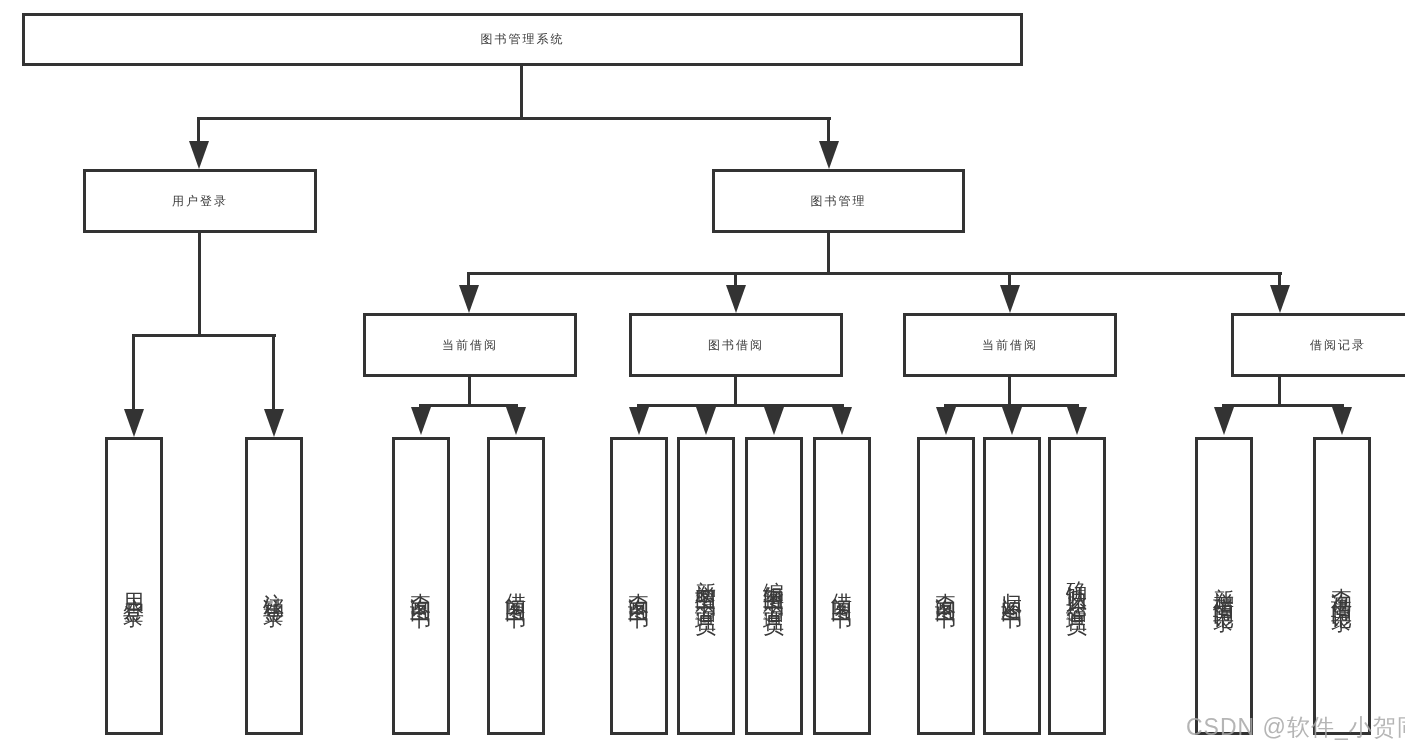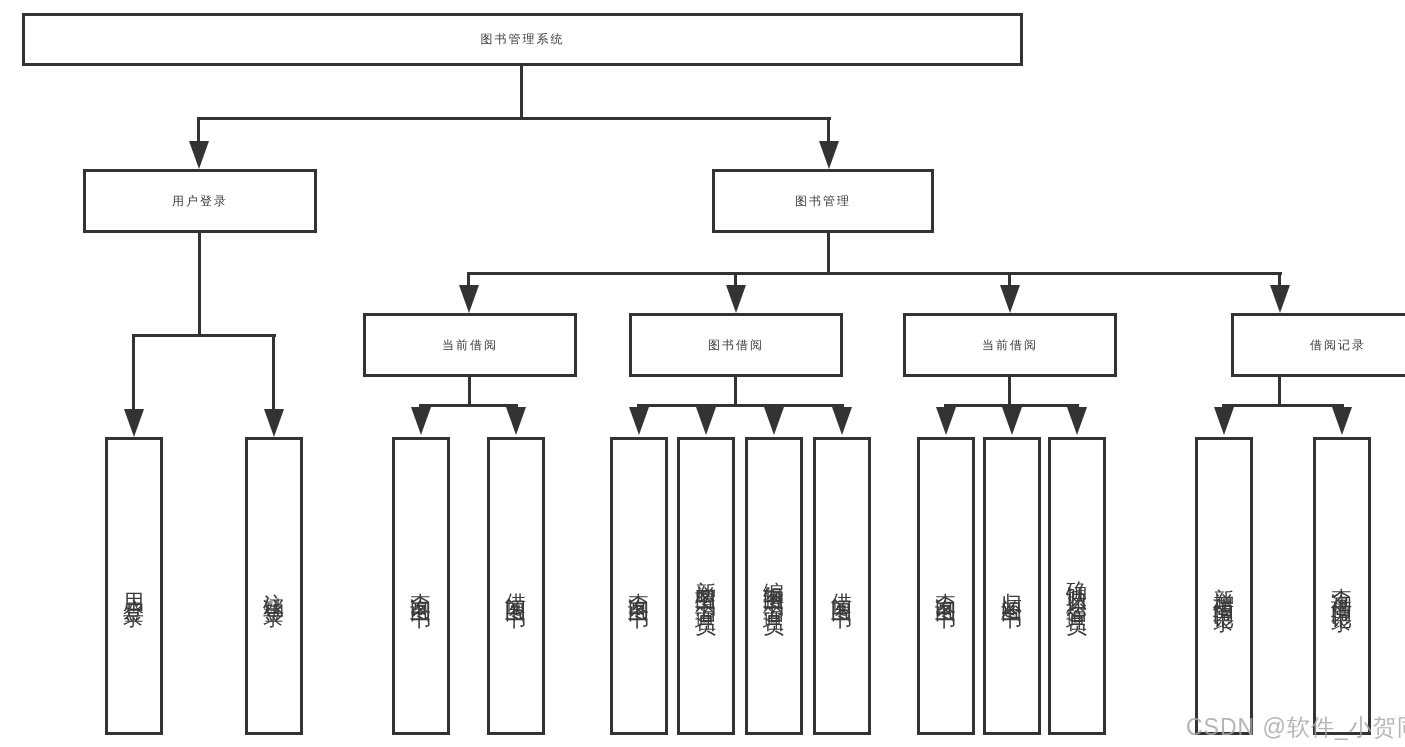--- a/index.html
+++ b/index.html
@@ -61,21 +61,21 @@
 
 <div id="canvas">
 
   <div class="box" style="left:22px; top:13px; width:1001px; height:53px;">
     <span class="h-label">图书管理系统</span>
   </div>
 
   <div class="box" style="left:83px; top:169px; width:234px; height:64px;">
     <span class="h-label">用户登录</span>
   </div>
-  <div class="box" style="left:712px; top:169px; width:222px; height:64px;">
+  <div class="box" style="left:712px; top:169px; width:253px; height:64px;">
     <span class="h-label">图书管理</span>
   </div>
 
   <div class="box" style="left:363px; top:313px; width:214px; height:64px;">
     <span class="h-label">当前借阅</span>
   </div>
   <div class="box" style="left:629px; top:313px; width:214px; height:64px;">
     <span class="h-label">图书借阅</span>
   </div>
   <div class="box" style="left:903px; top:313px; width:214px; height:64px;">

